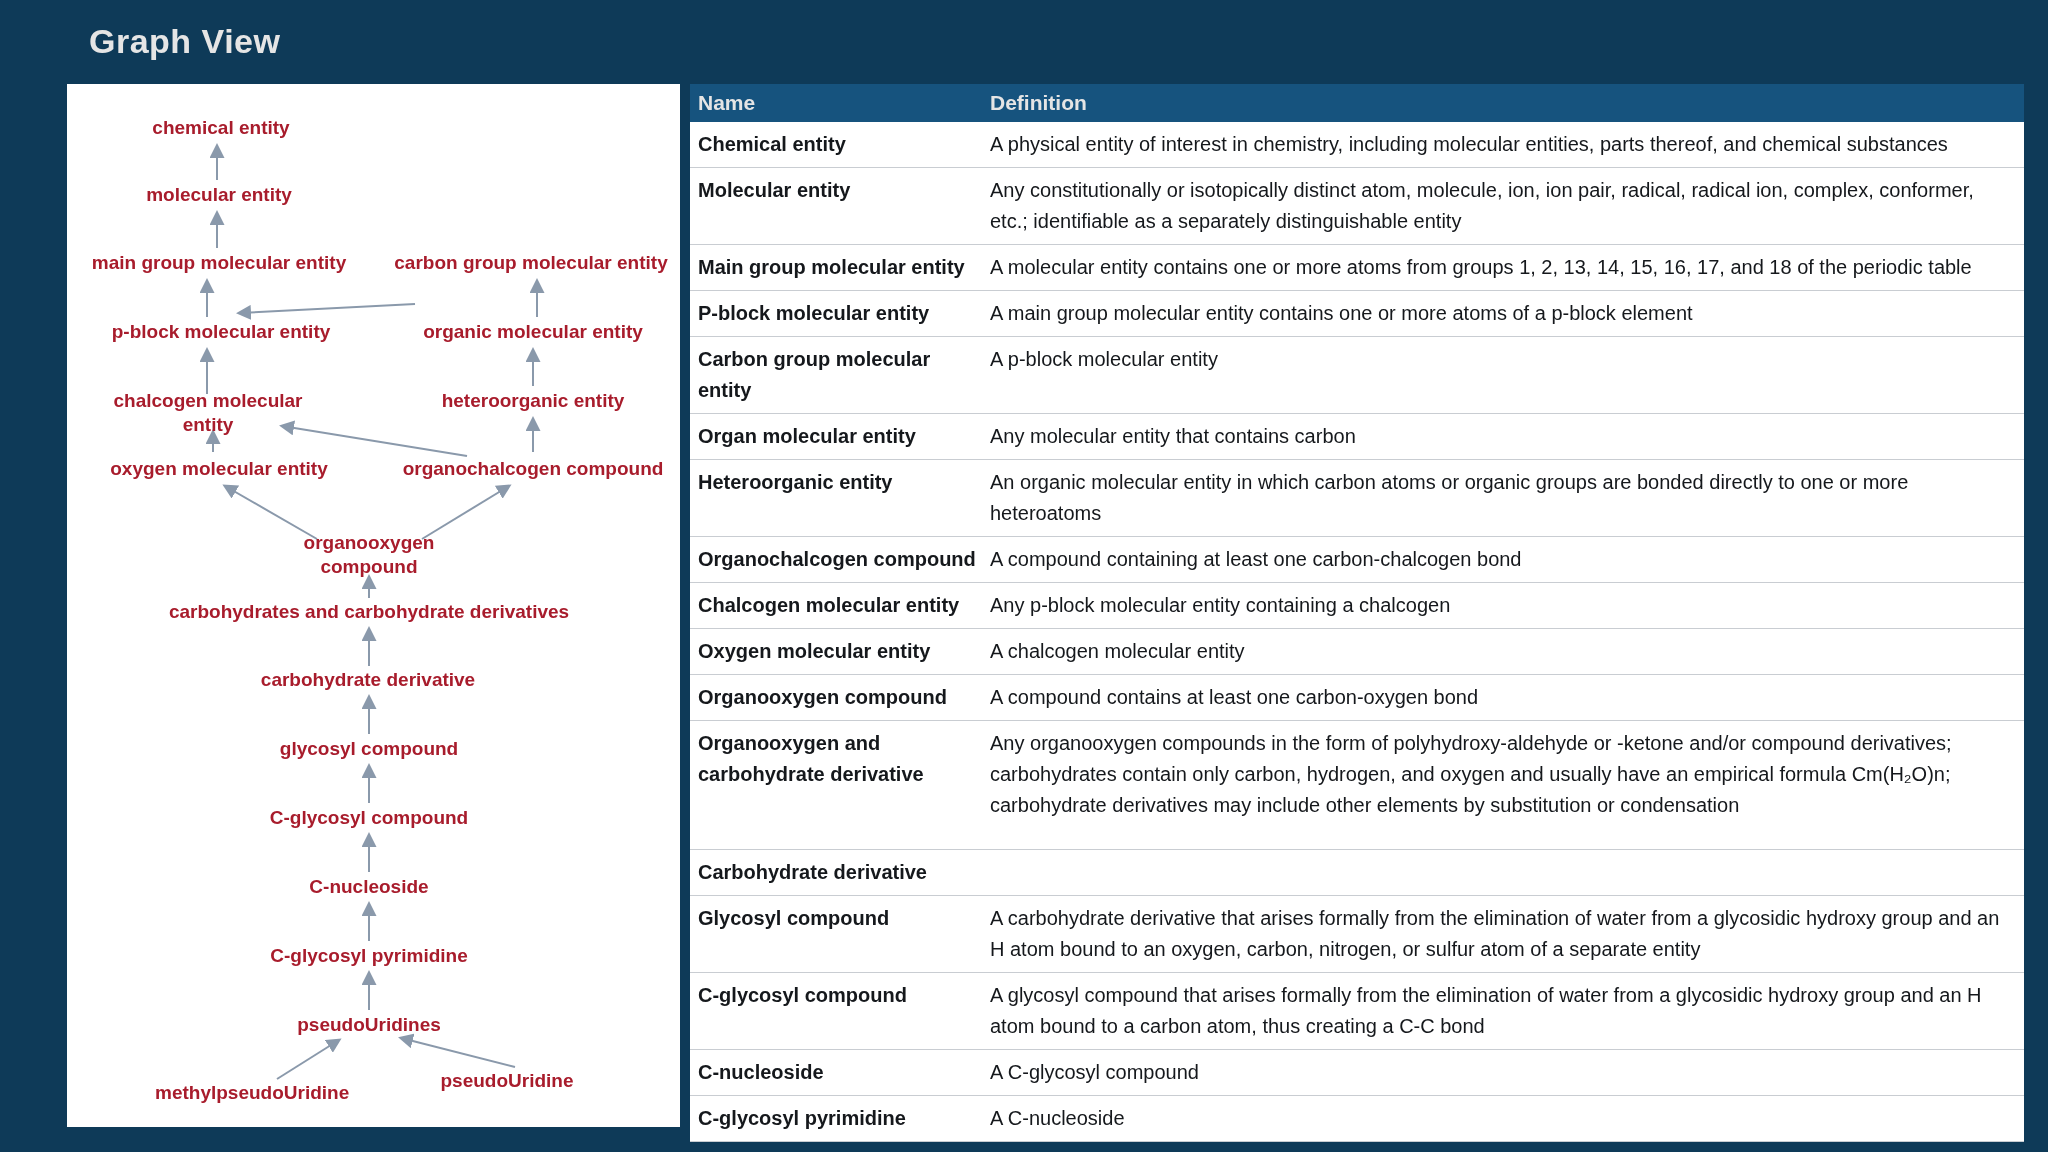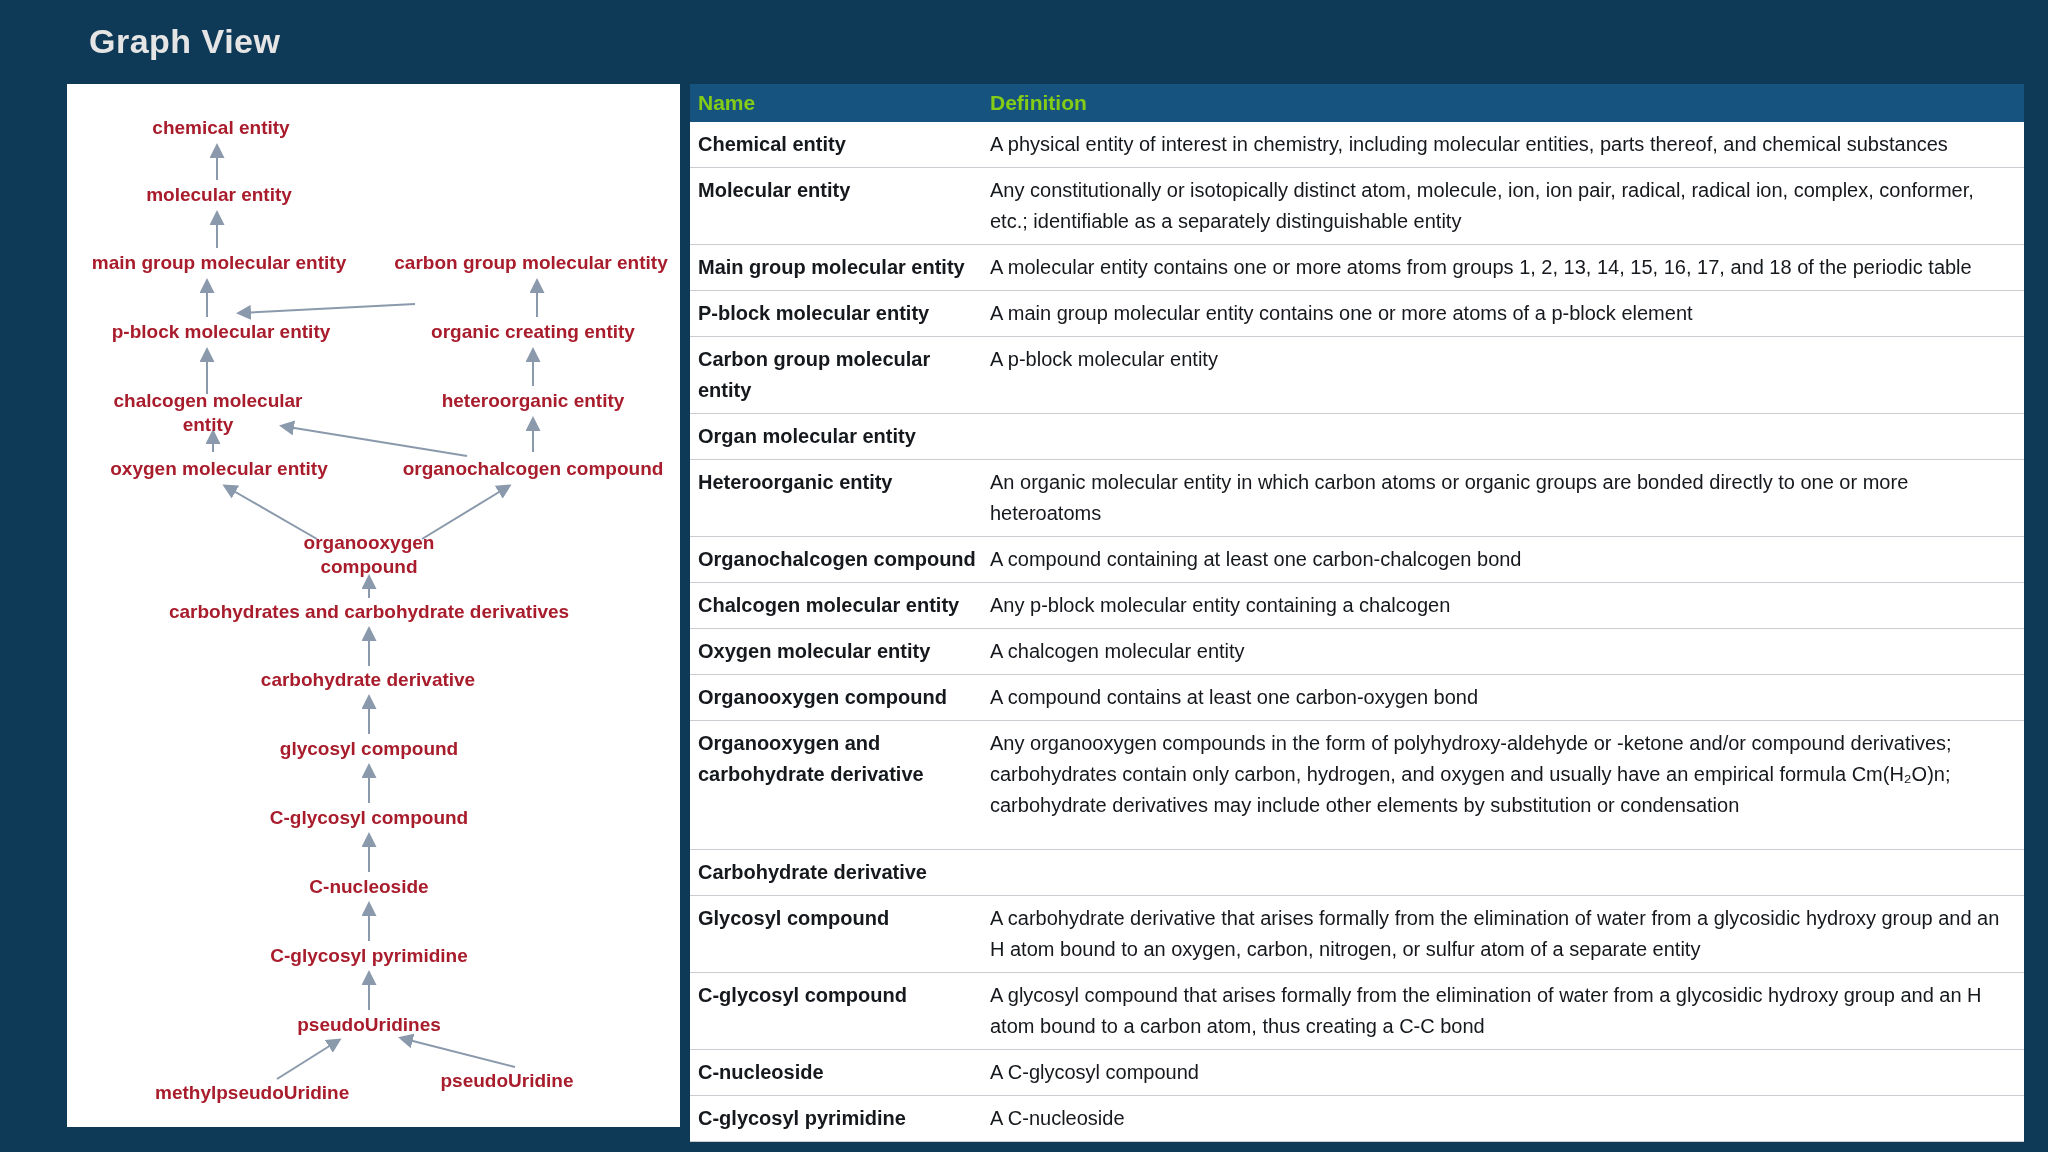--- a/index.html
+++ b/index.html
@@ -30,21 +30,21 @@
   .node.wrap { white-space: normal; }
   .node.breakword { word-break: break-all; text-align: left; }
   
   .table-panel {
     position: absolute; left: 690px; top: 84px;
     width: 1334px;
     background: #ffffff;
   }
   .thead {
     display: grid; grid-template-columns: 292px 1fr;
-    background: #16537e; color: #84cc16;
+    background: #16537e; color: #e5e5e5;
     font-size: 21px; font-weight: bold;
   }
   .thead .hname { padding: 7px 6px 7px 8px; }
   .thead .hdef  { padding: 7px 6px 7px 8px; }
   .trow {
     display: grid; grid-template-columns: 292px 1fr;
     border-bottom: 1px solid #c9cdd2;
     background: #ffffff;
     font-size: 20px; color: #15181c;
   }
@@ -95,21 +95,21 @@
       <line x1="210" y1="995" x2="272" y2="956" marker-end="url(#arr)"></line>
       <line x1="448" y1="983" x2="334" y2="954" marker-end="url(#arr)"></line>
     </g>
   </svg>
 
   <div class="node" style="left:154px; top:44px;">chemical entity</div>
   <div class="node" style="left:152px; top:111px;">molecular entity</div>
   <div class="node" style="left:152px; top:179px;">main group molecular entity</div>
   <div class="node" style="left:464px; top:179px;">carbon group molecular entity</div>
   <div class="node" style="left:154px; top:248px;">p-block molecular entity</div>
-  <div class="node" style="left:466px; top:248px;">organic creating entity</div>
+  <div class="node" style="left:466px; top:248px;">organic molecular entity</div>
   <div class="node wrap" style="left:141px; top:329px; width:215px;">chalcogen molecular entity</div>
   <div class="node" style="left:466px; top:317px;">heteroorganic entity</div>
   <div class="node" style="left:152px; top:385px;">oxygen molecular entity</div>
   <div class="node" style="left:466px; top:385px;">organochalcogen compound</div>
   <div class="node wrap" style="left:302px; top:471px; width:170px;">organooxygen compound</div>
   <div class="node" style="left:302px; top:528px;text-align:right;">carbohydrates and carbohydrate derivatives</div>
   <div class="node" style="left:301px; top:596px;">carbohydrate derivative</div>
   <div class="node" style="left:302px; top:665px;">glycosyl compound</div>
   <div class="node" style="left:302px; top:734px;">C-glycosyl compound</div>
   <div class="node" style="left:302px; top:803px;">C-nucleoside</div>
@@ -141,20 +141,21 @@
   <div class="trow">
     <div class="cell-name">P-block molecular entity</div>
     <div class="cell-def">A main group molecular entity contains one or more atoms of a p-block element</div>
   </div>
   <div class="trow">
     <div class="cell-name">Carbon group molecular entity</div>
     <div class="cell-def">A p-block molecular entity</div>
   </div>
   <div class="trow">
     <div class="cell-name">Organ molecular entity</div>
+    <div class="cell-def">Any molecular entity that contains carbon</div>
   </div>
   <div class="trow">
     <div class="cell-name">Heteroorganic entity</div>
     <div class="cell-def">An organic molecular entity in which carbon atoms or organic groups are bonded directly to one or more heteroatoms</div>
   </div>
   <div class="trow">
     <div class="cell-name">Organochalcogen compound</div>
     <div class="cell-def">A compound containing at least one carbon-chalcogen bond</div>
   </div>
   <div class="trow">

